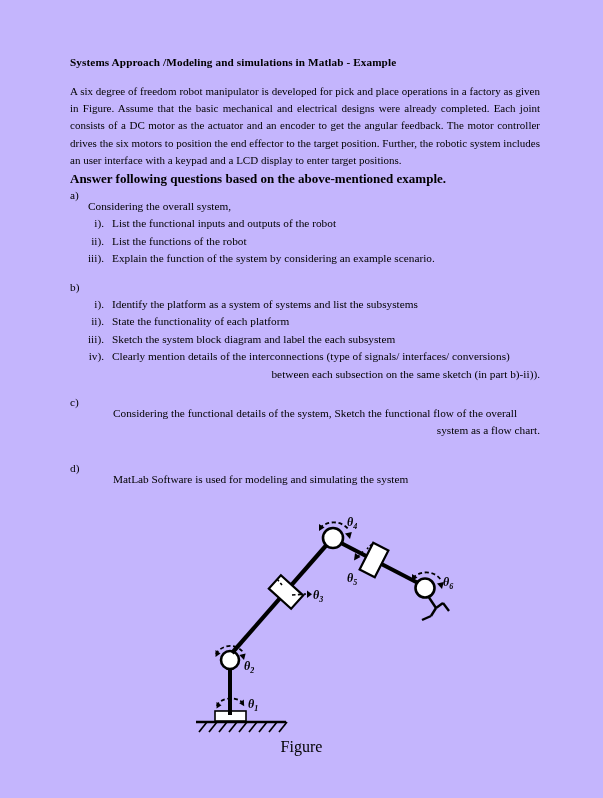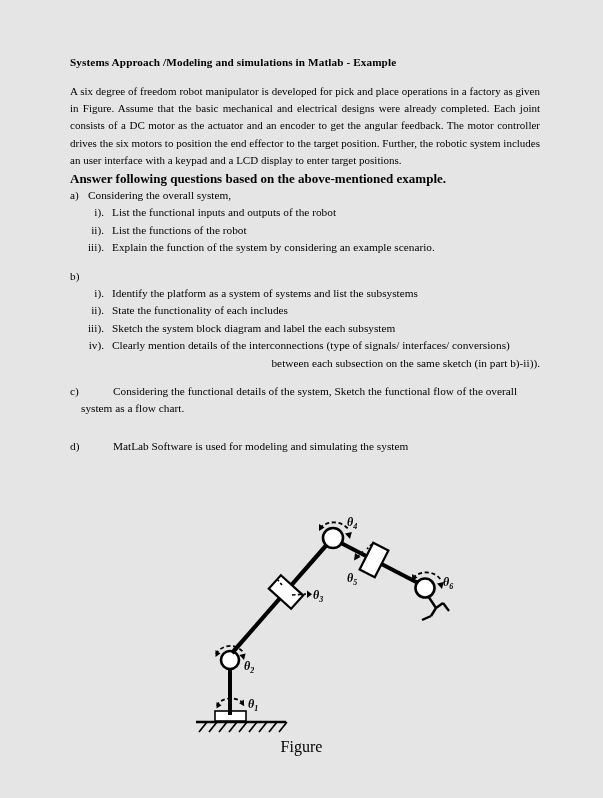--- a/index.html
+++ b/index.html
@@ -15,21 +15,21 @@
     font-family: "Liberation Serif", "DejaVu Serif", serif;
     color: #000000;
     -webkit-font-smoothing: antialiased;
   }
 
   .page {
     position: absolute;
     left: 0; top: 0;
     width: 603px;
     height: 798px;
-    background: #e5e5e5;
+    background: #c4b5fd;
   }
 
   .content {
     position: absolute;
     left: 70px;
     top: 55px;
     width: 470px;
   }
 
   .doc-title {
@@ -67,20 +67,21 @@
   }
   .sec-letter {
     flex: 0 0 auto;
     width: 18px;
   }
   .sec-letter.wide {
     width: 43px;
   }
   .sec-head-text {
     flex: 1 1 auto;
+    margin-top: 11px;
   }
 
   
   .roman-list {
     margin: 0;
     padding: 0;
     list-style: none;
   }
   .roman-item {
     display: flex;
@@ -103,20 +104,21 @@
     text-align: right;
   }
   .gap-md { height: 11px; }
   .gap-lg { height: 20px; }
 
   .hang-indent {
     padding-left: 43px;
   }
   .hang-indent-c {
     padding-left: 11px;
+    text-align: right;
   }
   .just { text-align: justify; }
 
   
   .figure-wrap {
     position: absolute;
     left: 0;
     top: 500px;
     width: 603px;
     height: 298px;
@@ -172,21 +174,21 @@
         <span class="sec-letter">b)</span>
         <span class="sec-head-text"></span>
       </div>
       <ul class="roman-list">
         <li class="roman-item">
           <span class="roman-num">i).</span>
           <span class="roman-text">Identify the platform as a system of systems and list the subsystems</span>
         </li>
         <li class="roman-item">
           <span class="roman-num">ii).</span>
-          <span class="roman-text">State the functionality of each includes</span>
+          <span class="roman-text">State the functionality of each platform</span>
         </li>
         <li class="roman-item">
           <span class="roman-num">iii).</span>
           <span class="roman-text">Sketch the system block diagram and label the each subsystem</span>
         </li>
         <li class="roman-item">
           <span class="roman-num">iv).</span>
           <span class="roman-text">
             <span>Clearly mention details of the interconnections (type of signals/ interfaces/ conversions)</span>
             <span class="cont">between each subsection on the same sketch (in part b)-ii)).</span>

